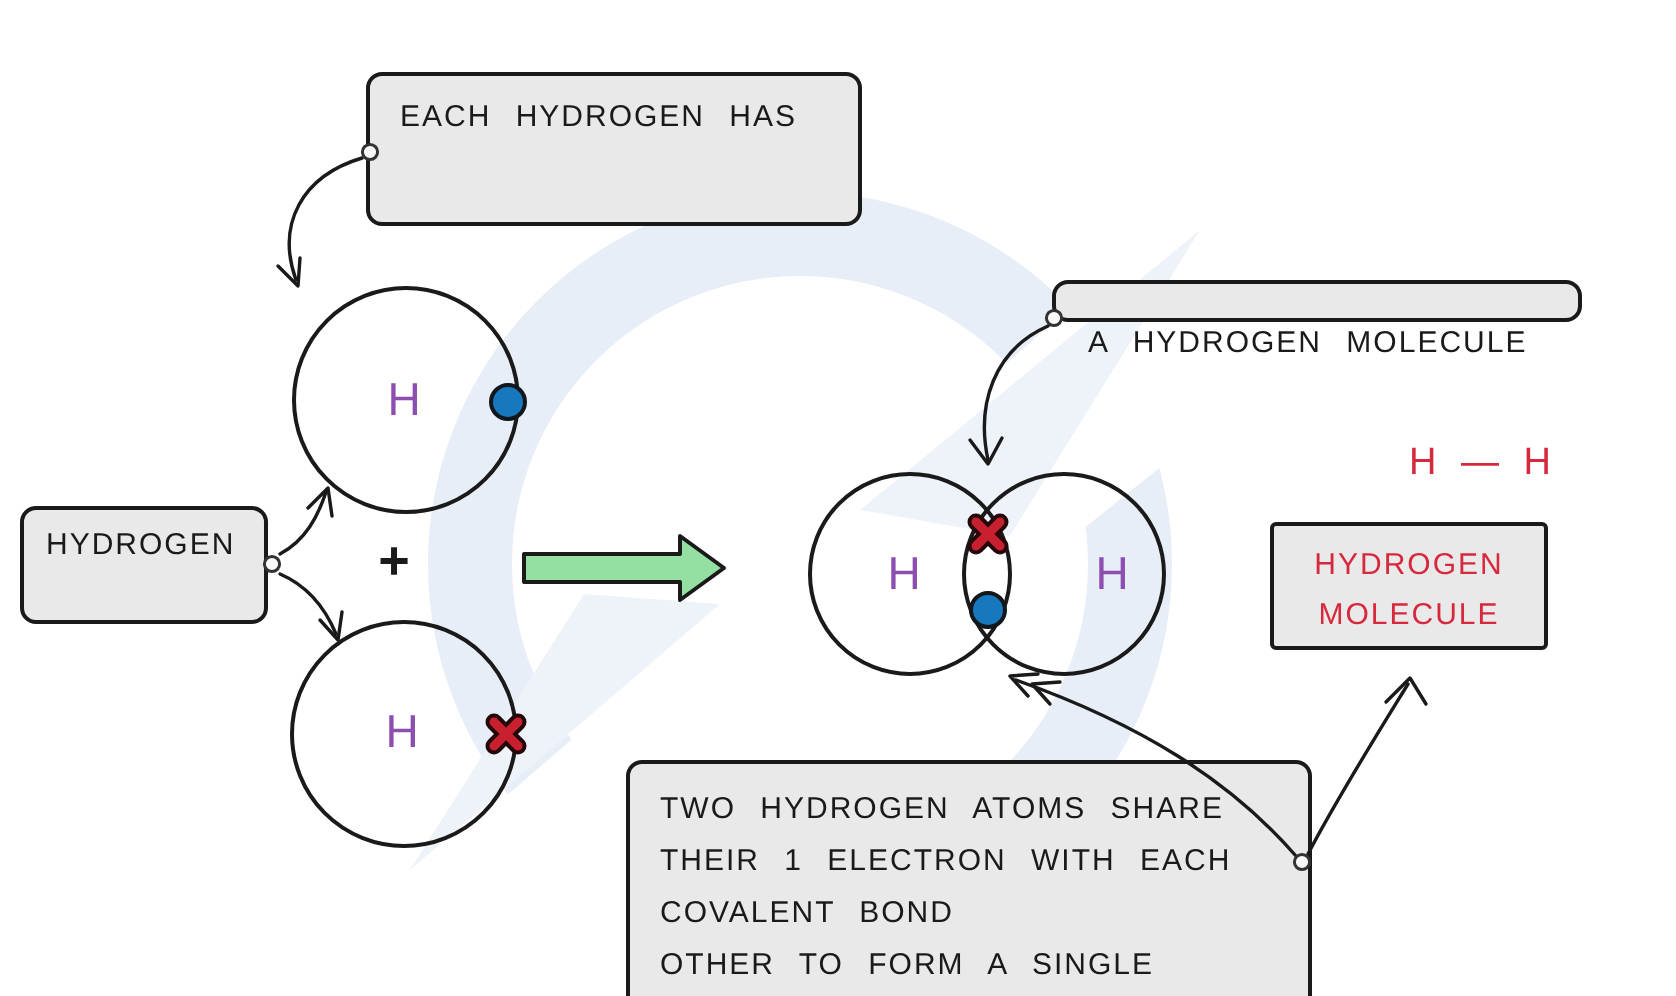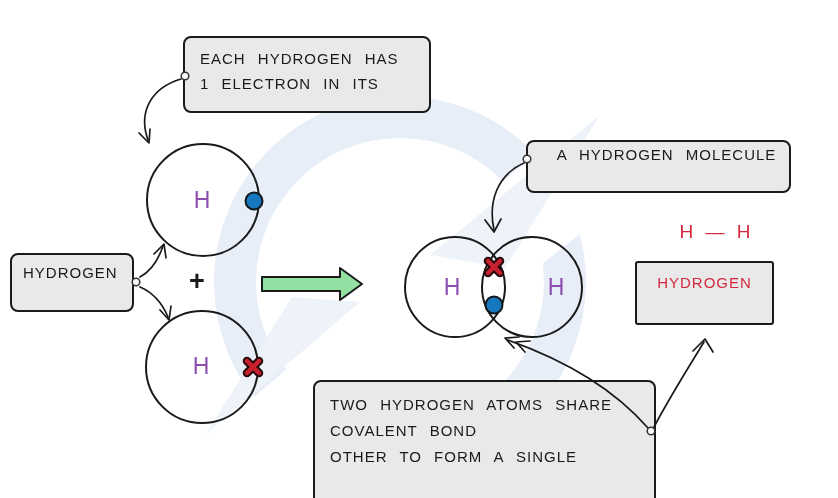--- a/index.html
+++ b/index.html
@@ -10,62 +10,63 @@
   .layer{position:absolute;left:0;top:0;}
   .wm{z-index:0;}
   .fg{z-index:3;pointer-events:none;}
   .box{
     position:absolute;z-index:2;box-sizing:border-box;
     background:#e9e9e9;border:2px solid #1a1a1a;border-radius:8px;
     font-size:15px;letter-spacing:1px;word-spacing:7px;line-height:25px;
   }
   .note-electron{left:183px;top:36px;width:248px;height:77px;padding:8px 4px 0 15px;}
   .label-atoms{left:10px;top:253px;width:124px;height:59px;padding:5px 0 0 11px;}
-  .note-molecule{left:526px;top:140px;width:265px;height:53px;padding:0 0 0 16px;text-align:center;}
+  .note-molecule{left:526px;top:140px;width:265px;height:20px;padding:17px 0 0 16px;}
   .box-molecule{
     left:635px;top:261px;width:139px;height:64px;border-width:2.5px;border-radius:3px;
     padding-top:7px;text-align:center;color:#d6293e;line-height:25px;
   }
   .note-bond{left:313px;top:380px;width:343px;height:144px;padding:10px 4px 0 15px;line-height:26px;}
   .sym{position:absolute;z-index:4;transform:translate(-50%,-50%);white-space:nowrap;}
   .h-symbol{color:#8c4fb0;font-size:23px;}
   .plus-symbol{font-size:27px;font-weight:bold;color:#1a1a1a;}
-  .hh-formula{color:#d6293e;font-size:19px;letter-spacing:2px;word-spacing:3px;}
+  .hh-formula{color:#d6293e;font-size:19px;letter-spacing:2px;word-spacing:3px;margin-left:25px;}
 </style>
 </head>
 <body>
 
 <div class="stage">
 
   <svg class="layer wm" width="838" height="498" viewBox="0 0 838 498">
     <circle cx="400" cy="282" r="165" fill="none" stroke="#e8eef7" stroke-width="42"></circle>
     <polygon points="170,470 580,115 662,168 250,498" fill="#ffffff"></polygon>
     <polygon points="430,255 600,115 505,268" fill="#eef3fa"></polygon>
     <polygon points="360,302 205,435 292,297" fill="#eef3fa"></polygon>
   </svg>
 
   <div class="box note-electron">
     <div>EACH HYDROGEN HAS</div>
-    <div>1 ELECTRON IN ITS</div>
   </div>
 
   <div class="box label-atoms">
     <div>HYDROGEN</div>
   </div>
 
   <div class="box note-molecule">
     <div>A HYDROGEN MOLECULE</div>
   </div>
 
   <div class="box box-molecule">
     <div>HYDROGEN</div>
+    <div>MOLECULE</div>
   </div>
 
   <div class="box note-bond">
     <div>TWO HYDROGEN ATOMS SHARE</div>
+    <div>THEIR 1 ELECTRON WITH EACH</div>
     <div>COVALENT BOND</div>
     <div>OTHER TO FORM A SINGLE</div>
   </div>
 
   <svg class="layer fg" width="838" height="498" viewBox="0 0 838 498">
 
     <circle cx="203" cy="200" r="56" fill="none" stroke="#1a1a1a" stroke-width="2"></circle>
     <circle cx="202" cy="367" r="56" fill="none" stroke="#1a1a1a" stroke-width="2"></circle>
 
     <circle cx="455" cy="287" r="50" fill="none" stroke="#1a1a1a" stroke-width="2"></circle>

